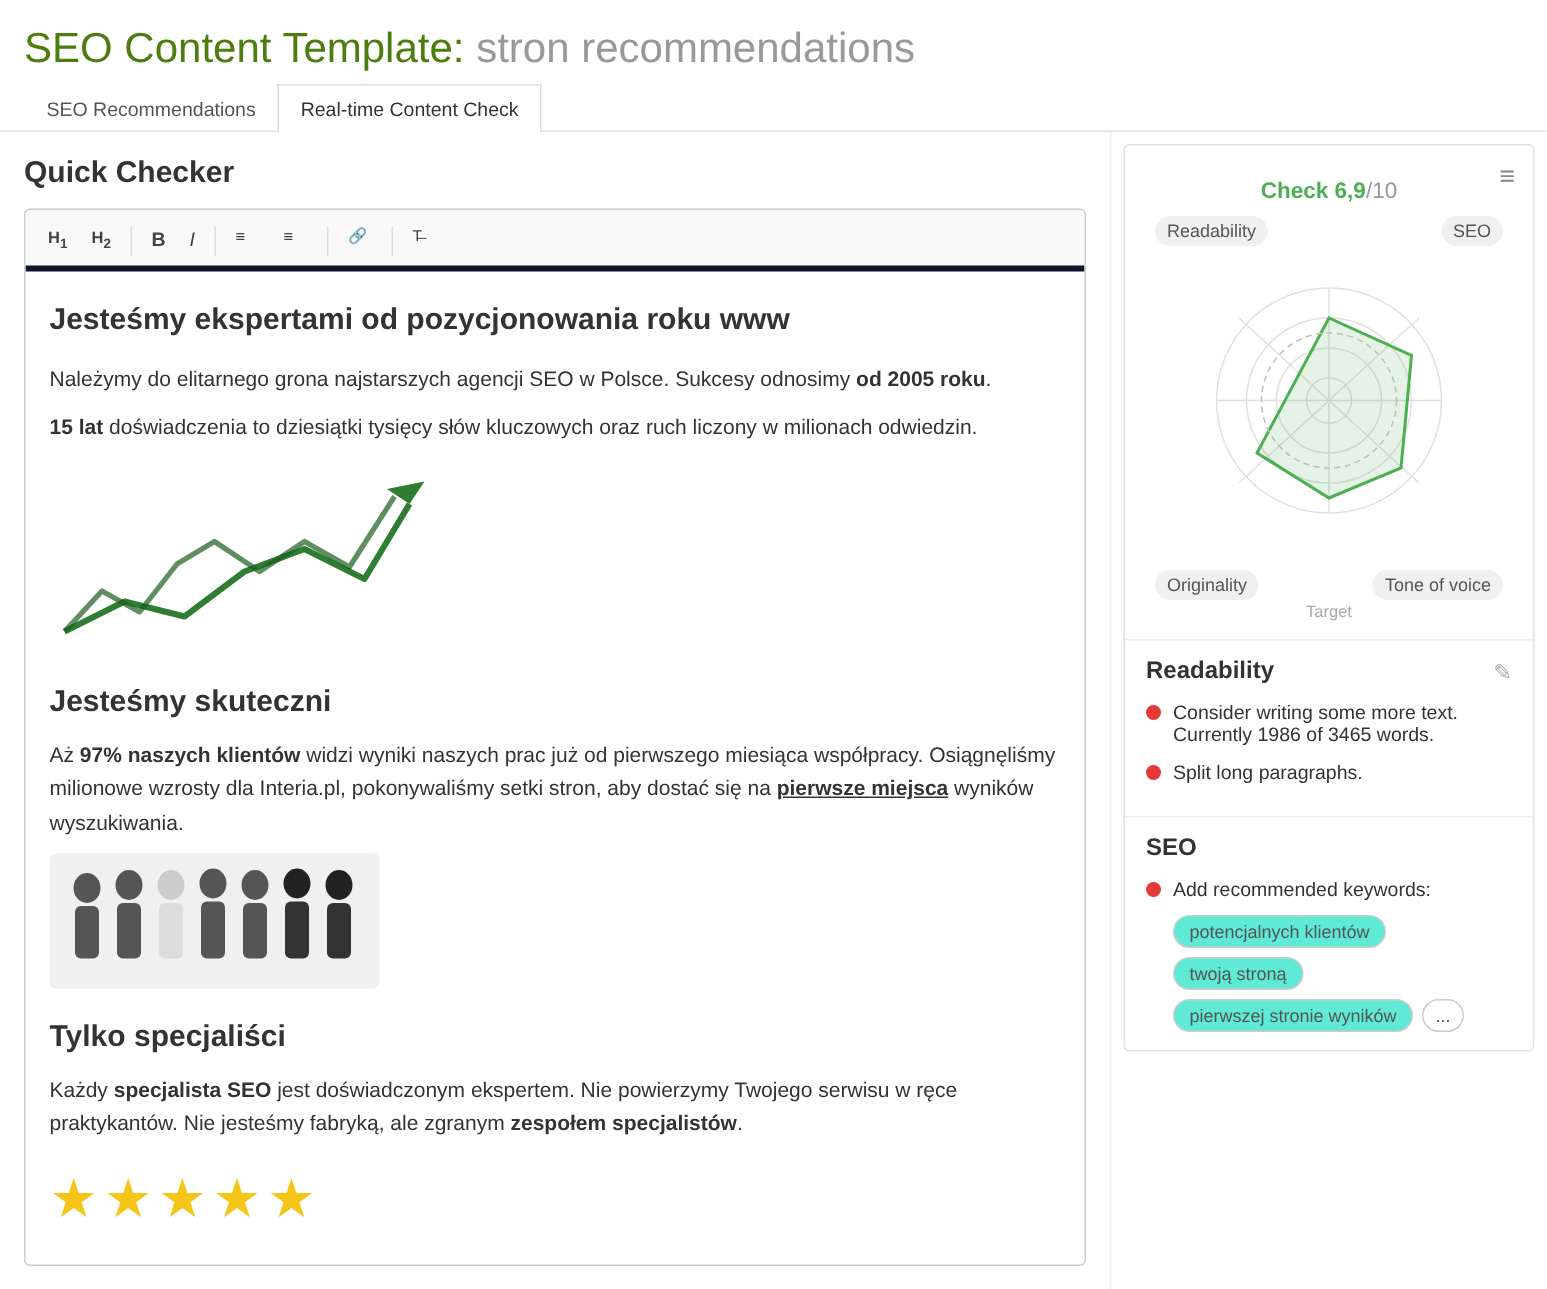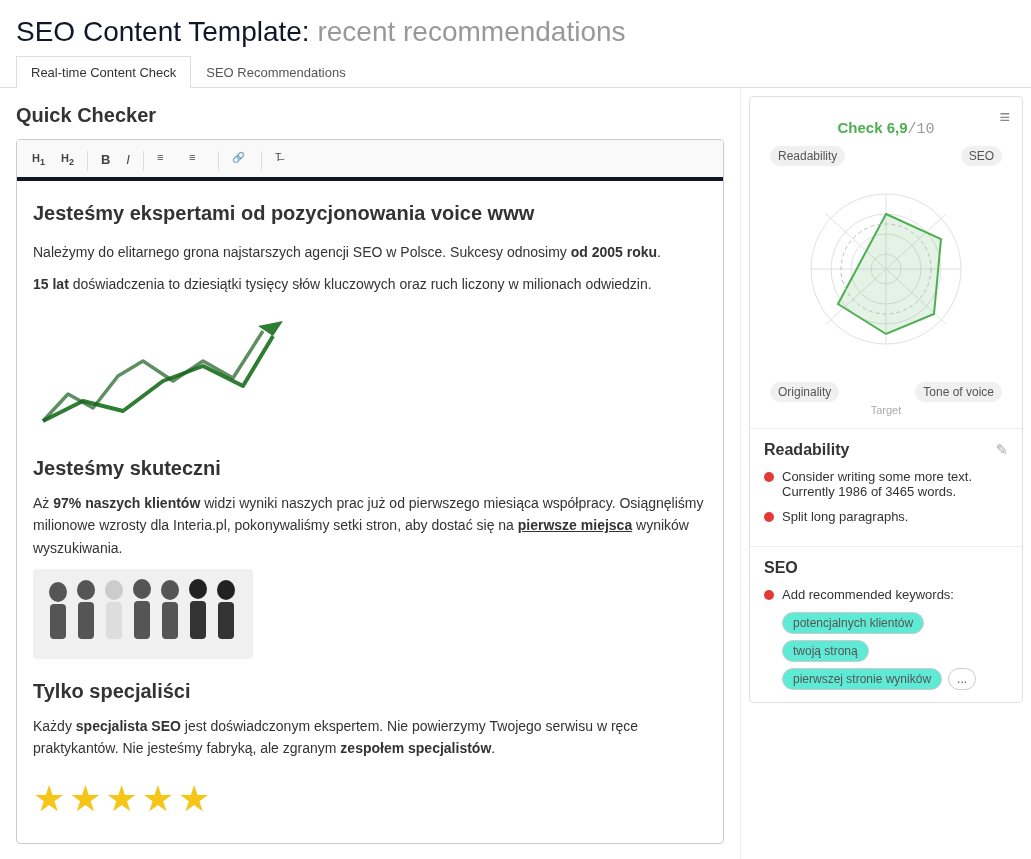--- a/index.html
+++ b/index.html
@@ -1,20 +1,20 @@
 <!DOCTYPE html>
 <html><head>
   <meta charset="utf-8">
   <style>
     * { box-sizing: border-box; margin: 0; padding: 0; }
     body { font-family: Arial, sans-serif; font-size: 14px; color: #333; background: #fff; width: 1031px; min-height: 859px; overflow-x: hidden; }
 
     .page-header { padding: 16px 16px 8px 16px; }
     .page-header h1 { font-size: 28px; font-weight: 700; color: #333; }
-    .page-header h1 span { font-weight: 300; color: #0f172a; }
+    .page-header h1 span { font-weight: 300; color: #4d7c0f; }
 
     .tabs-bar { display: flex; border-bottom: 1px solid #ddd; padding: 0 16px; }
     .tab { padding: 8px 14px; font-size: 13px; cursor: pointer; border: 1px solid transparent; border-bottom: none; margin-bottom: -1px; color: #555; background: transparent; }
     .tab.active { border-color: #ddd; border-bottom-color: #fff; background: #fff; color: #333; }
 
     .main-content { display: flex; gap: 0; padding: 0; }
 
     .left-panel { flex: 1; padding: 16px; border-right: 1px solid #eee; }
     .quick-checker-title { font-size: 20px; font-weight: 700; margin-bottom: 12px; }
 
@@ -73,27 +73,27 @@
 
     .keywords-list { display: flex; flex-wrap: wrap; gap: 6px; margin-top: 8px; margin-left: 18px; }
     .keyword-tag { padding: 3px 10px; border-radius: 12px; border: 1px solid #ccc; font-size: 12px; color: #555; background: #5eead4; cursor: pointer; }
     .keyword-more { padding: 3px 8px; border-radius: 12px; border: 1px solid #ccc; font-size: 12px; color: #555; background: #fff; cursor: pointer; }
   </style>
 </head>
 <body>
 
 <div class="page-header">
   <h1>
-    <span>SEO Content Template:</span><span style="font-weight:300;color:#999;"> recent recommendations</span>
+    <span>SEO Content Template:</span><span style="font-weight:300;color:#999;"> stron recommendations</span>
   </h1>
 </div>
 
 <div class="tabs-bar">
+  <div class="tab">SEO Recommendations</div>
   <div class="tab active">Real-time Content Check</div>
-  <div class="tab">SEO Recommendations</div>
 </div>
 
 <div class="main-content">
 
   <div class="left-panel">
     <div class="quick-checker-title">Quick Checker</div>
 
     <div class="editor-area">
       <div class="editor-toolbar">
         <button class="toolbar-btn h1">H<sub style="font-size:9px">1</sub></button>
@@ -120,21 +120,21 @@
         </button>
         <div class="toolbar-sep"></div>
         <button class="toolbar-btn">
           <svg width="16" height="14" viewBox="0 0 20 14">
               <text x="0" y="12" font-size="13" fill="#444">T̶</text>
             </svg>
         </button>
       </div>
 
       <div class="editor-content" contenteditable="false" style="">
-        <h2>Jesteśmy ekspertami od pozycjonowania voice www</h2>
+        <h2>Jesteśmy ekspertami od pozycjonowania roku www</h2>
 
         <p>Należymy do elitarnego grona najstarszych agencji SEO w Polsce. Sukcesy odnosimy <strong>od 2005 roku</strong>.</p>
 
         <p><strong>15 lat</strong> doświadczenia to dziesiątki tysięcy słów kluczowych oraz ruch liczony w milionach odwiedzin.</p>
 
         <svg class="growth-chart" width="260" height="130" viewBox="0 0 260 130">
           <polyline points="10,115 50,95 90,105 130,75 170,60 210,80 240,30" fill="none" stroke="#2e7d32" stroke-width="4" stroke-linejoin="round"></polyline>
 
           <polygon points="240,30 225,20 250,15" fill="#2e7d32"></polygon>
 
@@ -185,21 +185,21 @@
   </div>
 
   <div class="right-panel">
     <div style="border: 1px solid #e0e0e0; margin: 8px; border-radius: 4px; overflow: hidden;">
 
       <div style="padding: 10px 12px 0 12px; position: relative;">
         <span class="panel-menu-icon" style="position:absolute;right:12px;top:10px;">≡</span>
 
         <div class="score-section">
           <span class="score-good">
-            <span>Check</span> <strong>6,9</strong><span style="color:#999;font-weight:400;font-family:Liberation Mono, monospace;">/10</span>
+            <span>Check</span> <strong>6,9</strong><span style="color:#999;font-weight:400;">/10</span>
           </span>
         </div>
 
         <div class="radar-labels">
           <span class="radar-label">Readability</span>
           <span class="radar-label">SEO</span>
         </div>
 
         <div class="radar-container">
           <svg width="200" height="190" viewBox="0 0 200 190">

